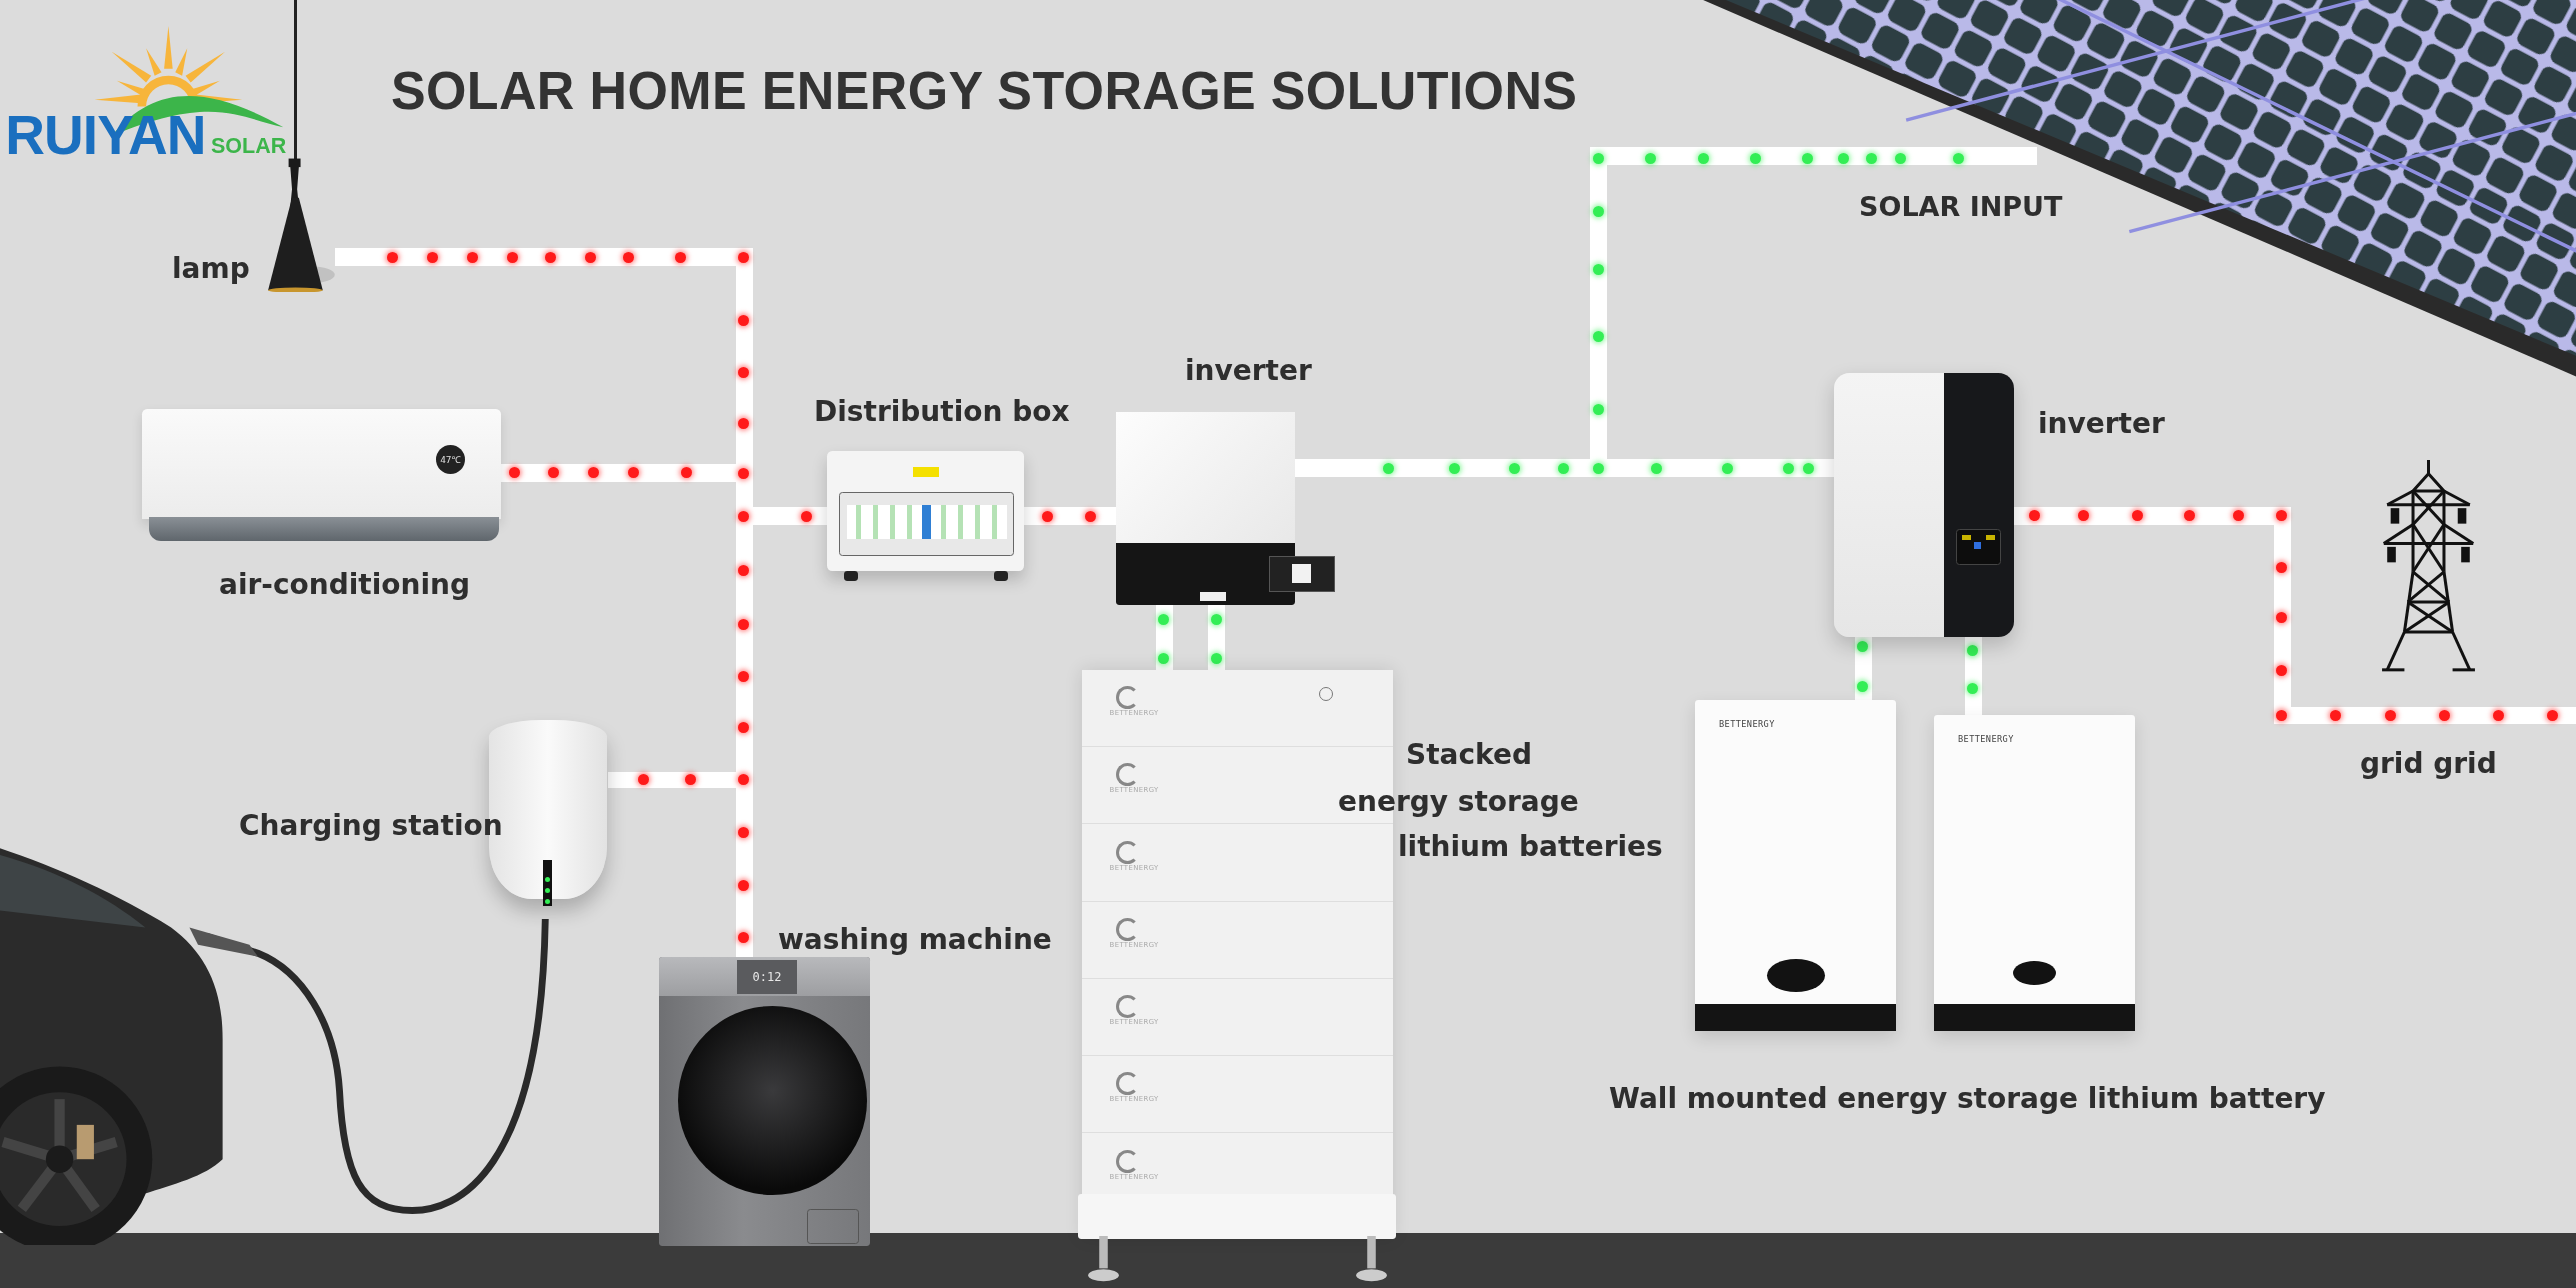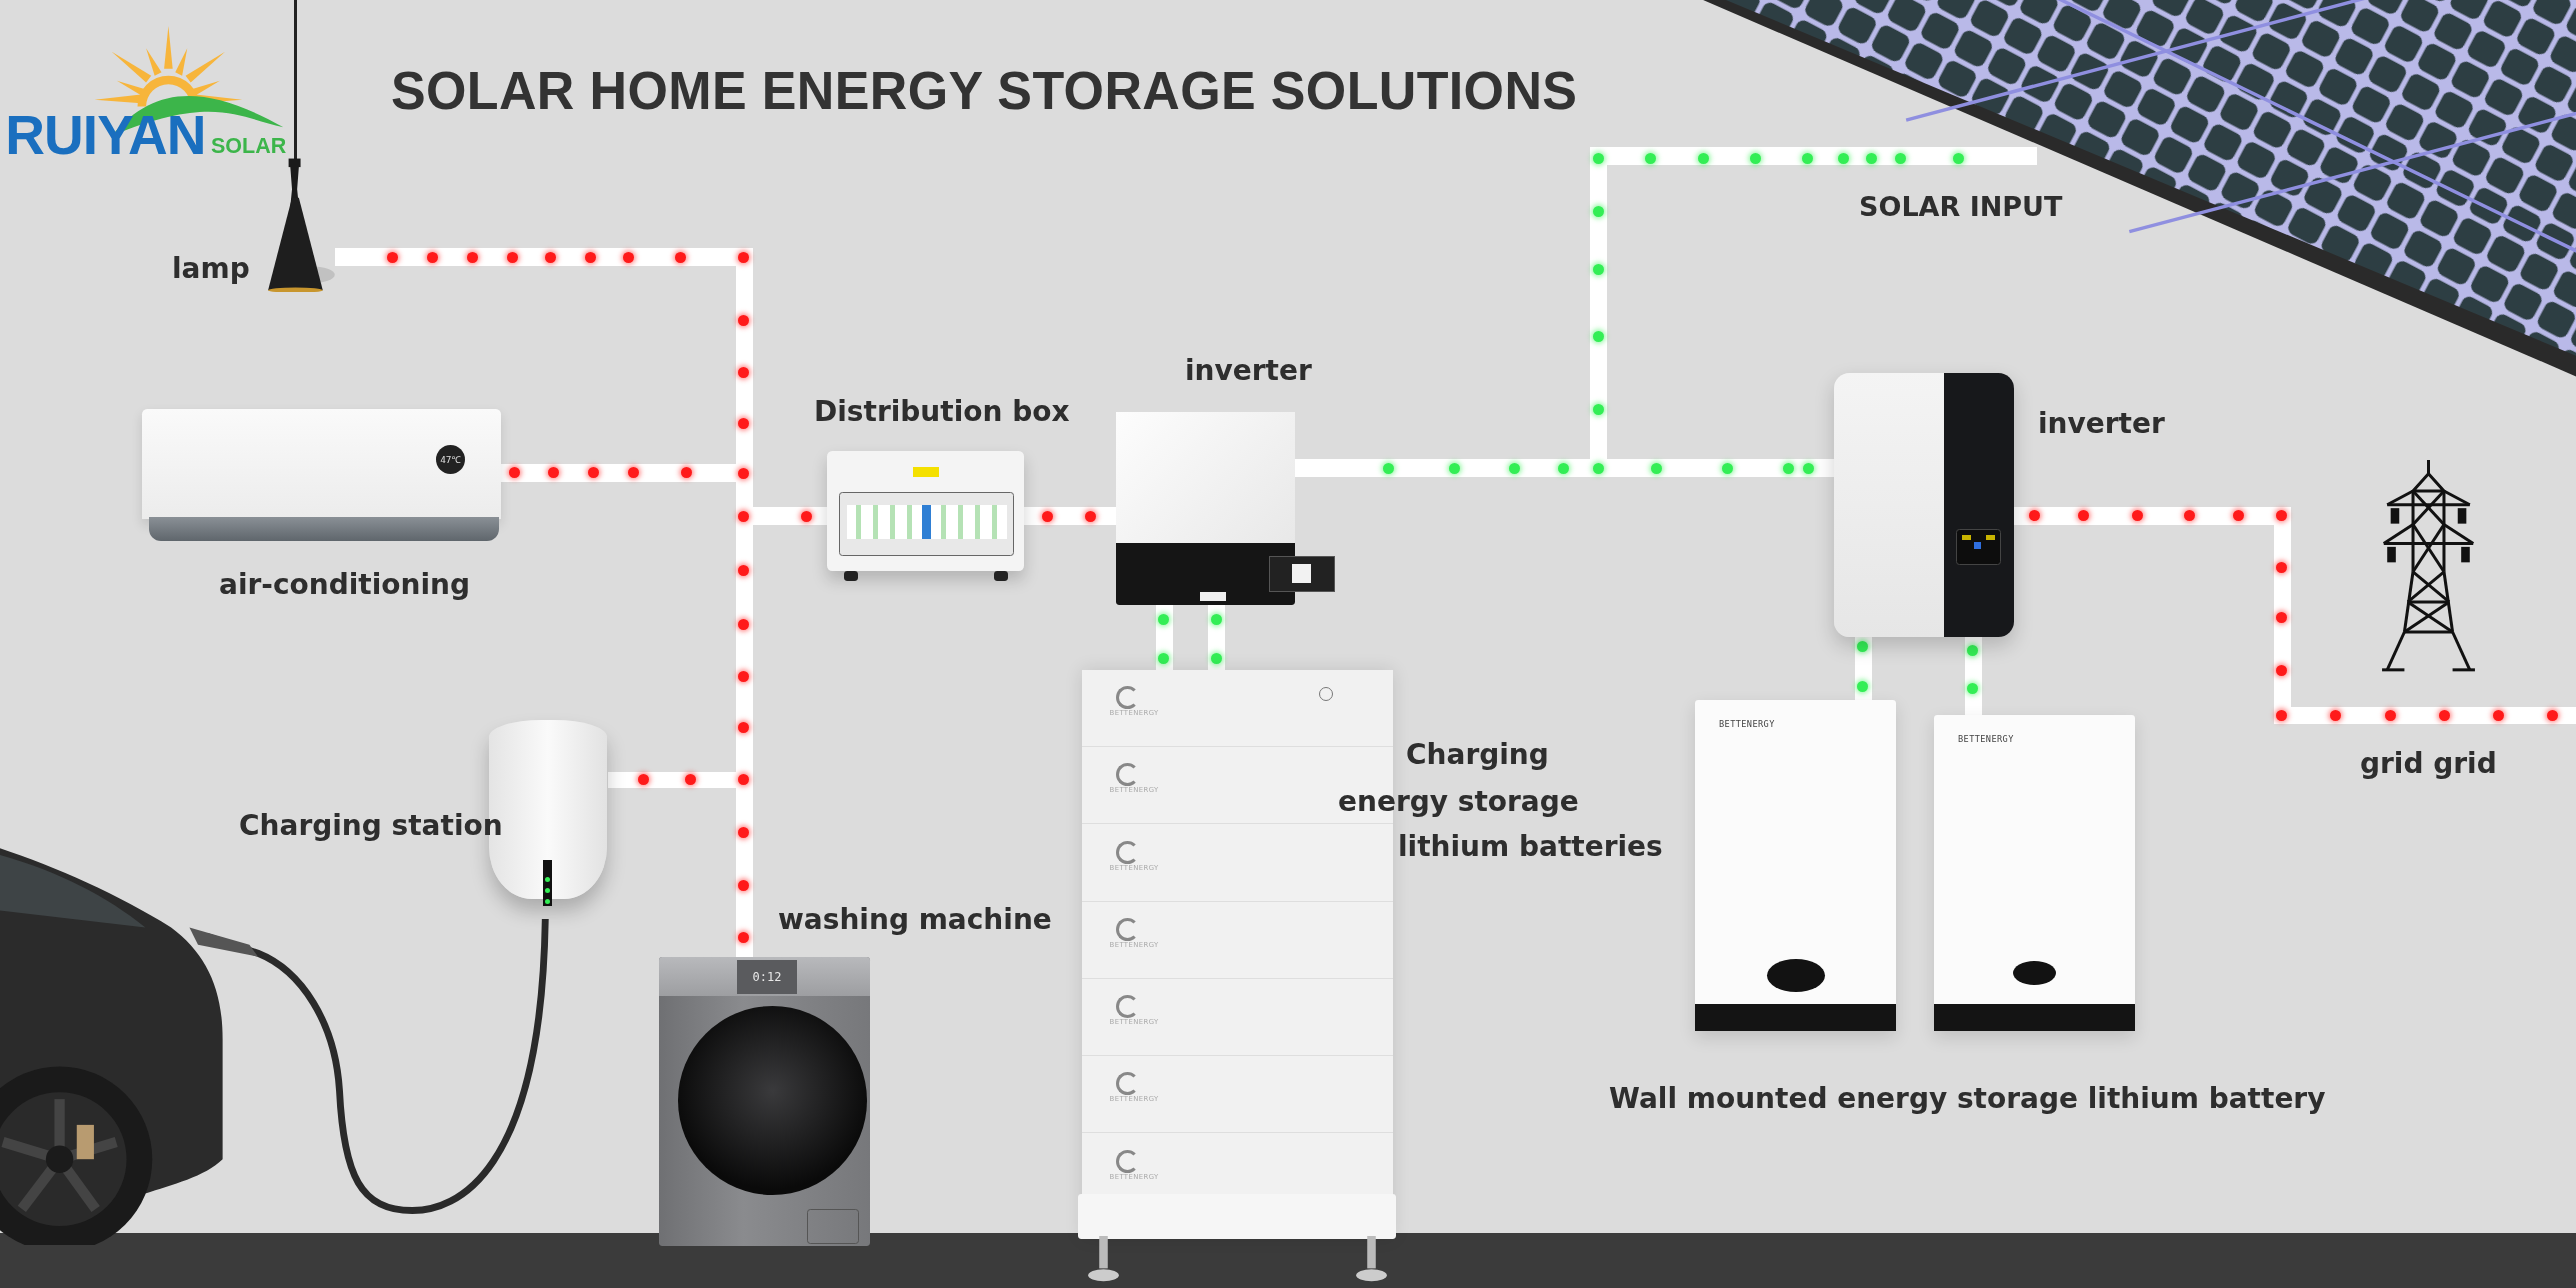--- a/index.html
+++ b/index.html
@@ -282,21 +282,21 @@
   </div>
   <div class="stack-base"></div>
   <svg class="foot" style="left:1087px" viewBox="0 0 38 54">
       <rect x="14" y="0" width="10" height="38" fill="#bbb"></rect>
       <ellipse cx="19" cy="46" rx="18" ry="7" fill="#ccc"></ellipse>
     </svg>
   <svg class="foot" style="left:1355px" viewBox="0 0 38 54">
       <rect x="14" y="0" width="10" height="38" fill="#bbb"></rect>
       <ellipse cx="19" cy="46" rx="18" ry="7" fill="#ccc"></ellipse>
     </svg>
-  <div class="label" style="left:1406px;top:738px">Charging</div>
+  <div class="label" style="left:1406px;top:738px">Stacked</div>
   <div class="label" style="left:1338px;top:785px">energy storage</div>
   <div class="label" style="left:1398px;top:830px">lithium batteries</div>
 </div>
 
 <div class="label" style="left:1859px;top:191px;font-size:27px">SOLAR INPUT</div>
 
 <div>
   <div class="inv2">
       <div class="w"></div>
       <div class="b"></div>
@@ -395,15 +395,15 @@
   </div>
   <div class="label" style="left:239px;top:809px">Charging station</div>
 </div>
 
 <div>
   <div class="washer"></div>
   <div class="washer-top"></div>
   <div class="washer-panel">0:12</div>
   <div class="washer-door"></div>
   <div class="washer-filter"></div>
-  <div class="label" style="left:778px;top:903px">washing machine</div>
+  <div class="label" style="left:778px;top:923px">washing machine</div>
 </div>
 
 
 </body></html>

